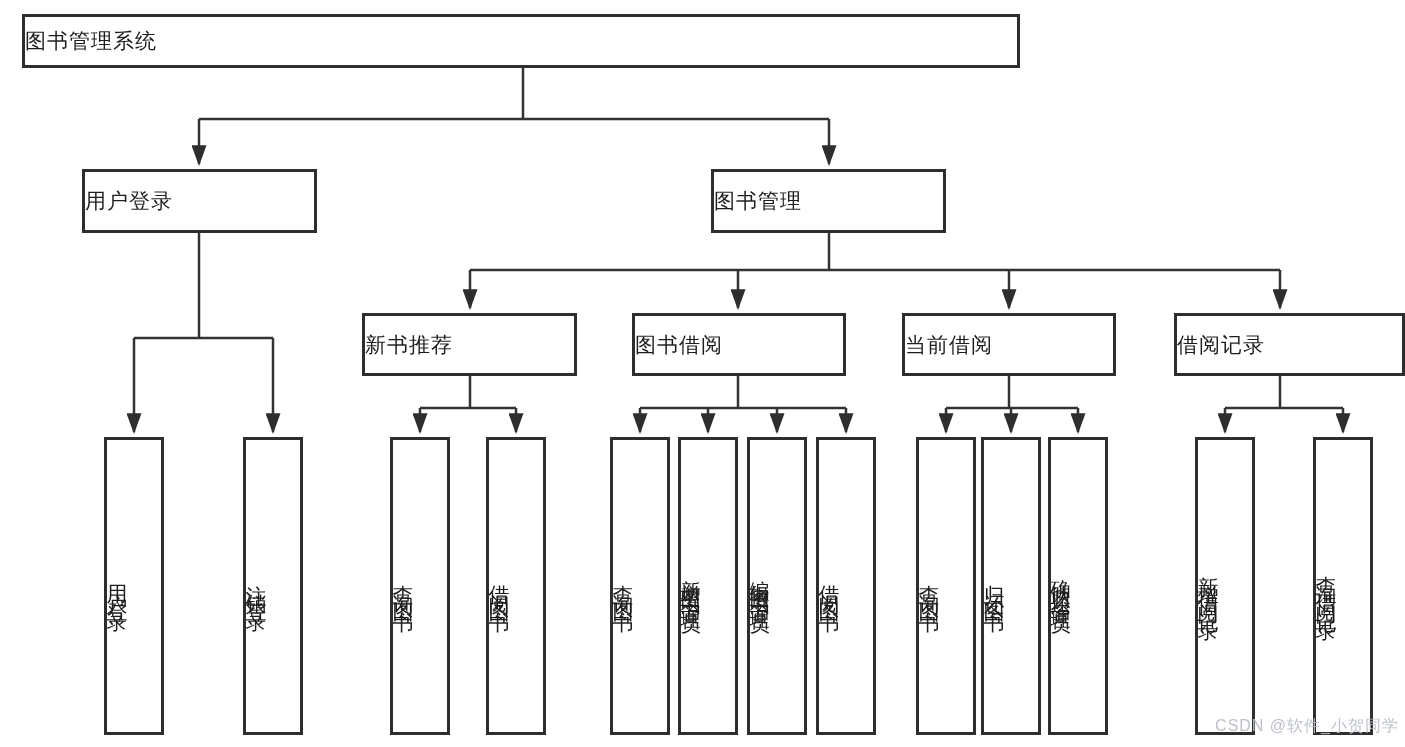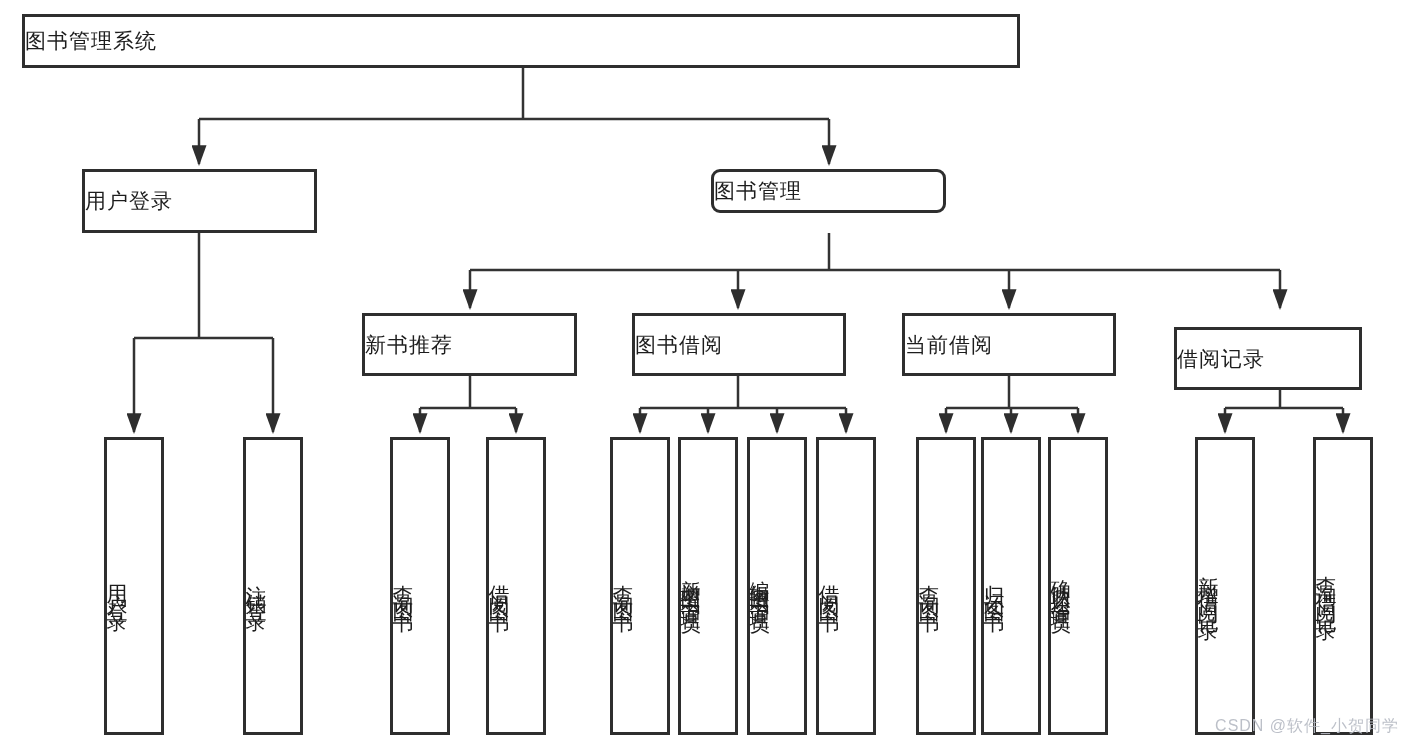--- a/index.html
+++ b/index.html
@@ -104,34 +104,34 @@
     </g>
   </svg>
 
   <div class="node h" style="left:22px; top:14px; width:998px; height:54px;">
     <span>图书管理系统</span>
   </div>
 
   <div class="node h" style="left:82px; top:169px; width:235px; height:64px;">
     <span>用户登录</span>
   </div>
-  <div class="node h" style="left:711px; top:169px; width:235px; height:44px;border-radius:9px;">
+  <div class="node h" style="left:711px; top:169px; width:235px; height:64px;">
     <span>图书管理</span>
   </div>
 
   <div class="node h" style="left:362px; top:313px; width:215px; height:63px;">
     <span>新书推荐</span>
   </div>
   <div class="node h" style="left:902px; top:313px; width:214px; height:63px;">
     <span>当前借阅</span>
   </div>
   <div class="node h" style="left:632px; top:313px; width:214px; height:63px;">
     <span>图书借阅</span>
   </div>
-  <div class="node h" style="left:1174px; top:327px; width:188px; height:63px;">
+  <div class="node h" style="left:1174px; top:313px; width:231px; height:63px;">
     <span>借阅记录</span>
   </div>
 
   <div class="node v" style="left:104px; top:437px; width:60px; height:298px;">
     <span class="vtext">用户登录</span>
   </div>
   <div class="node v" style="left:243px; top:437px; width:60px; height:298px;">
     <span class="vtext">注销登录</span>
   </div>
 

